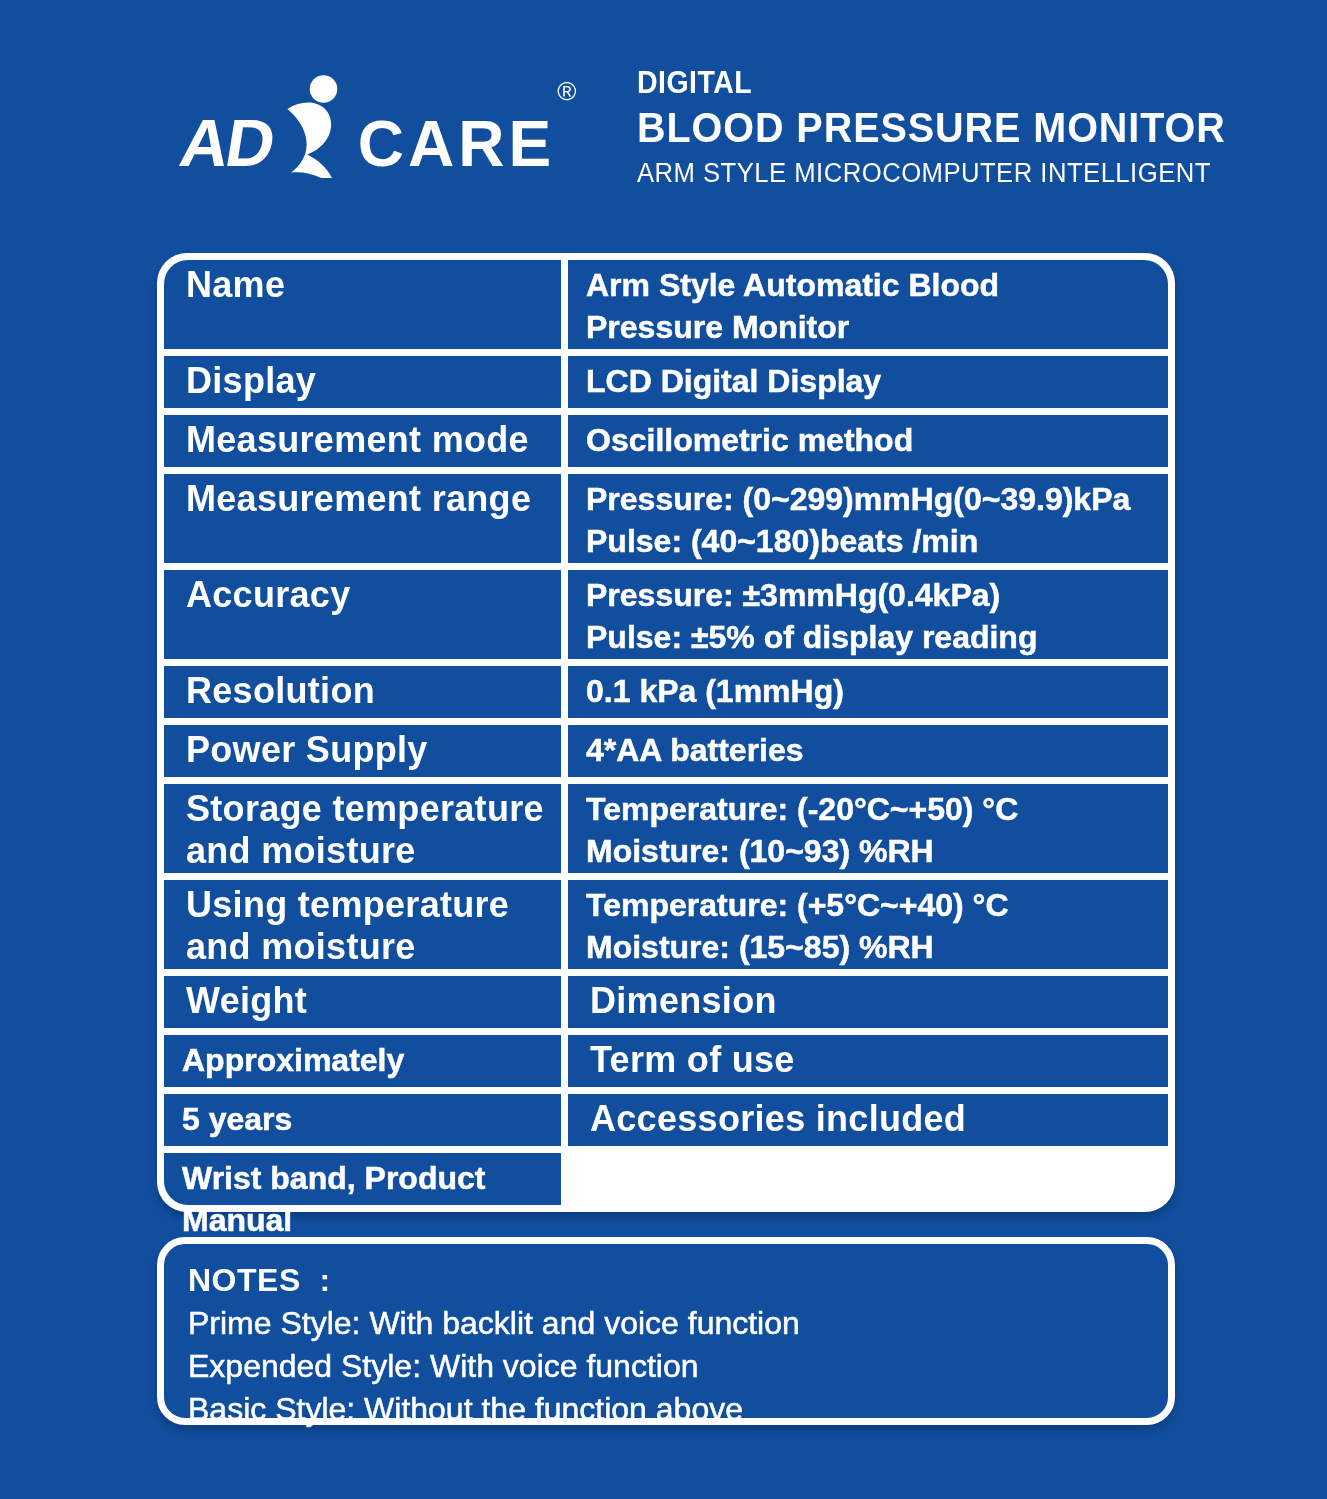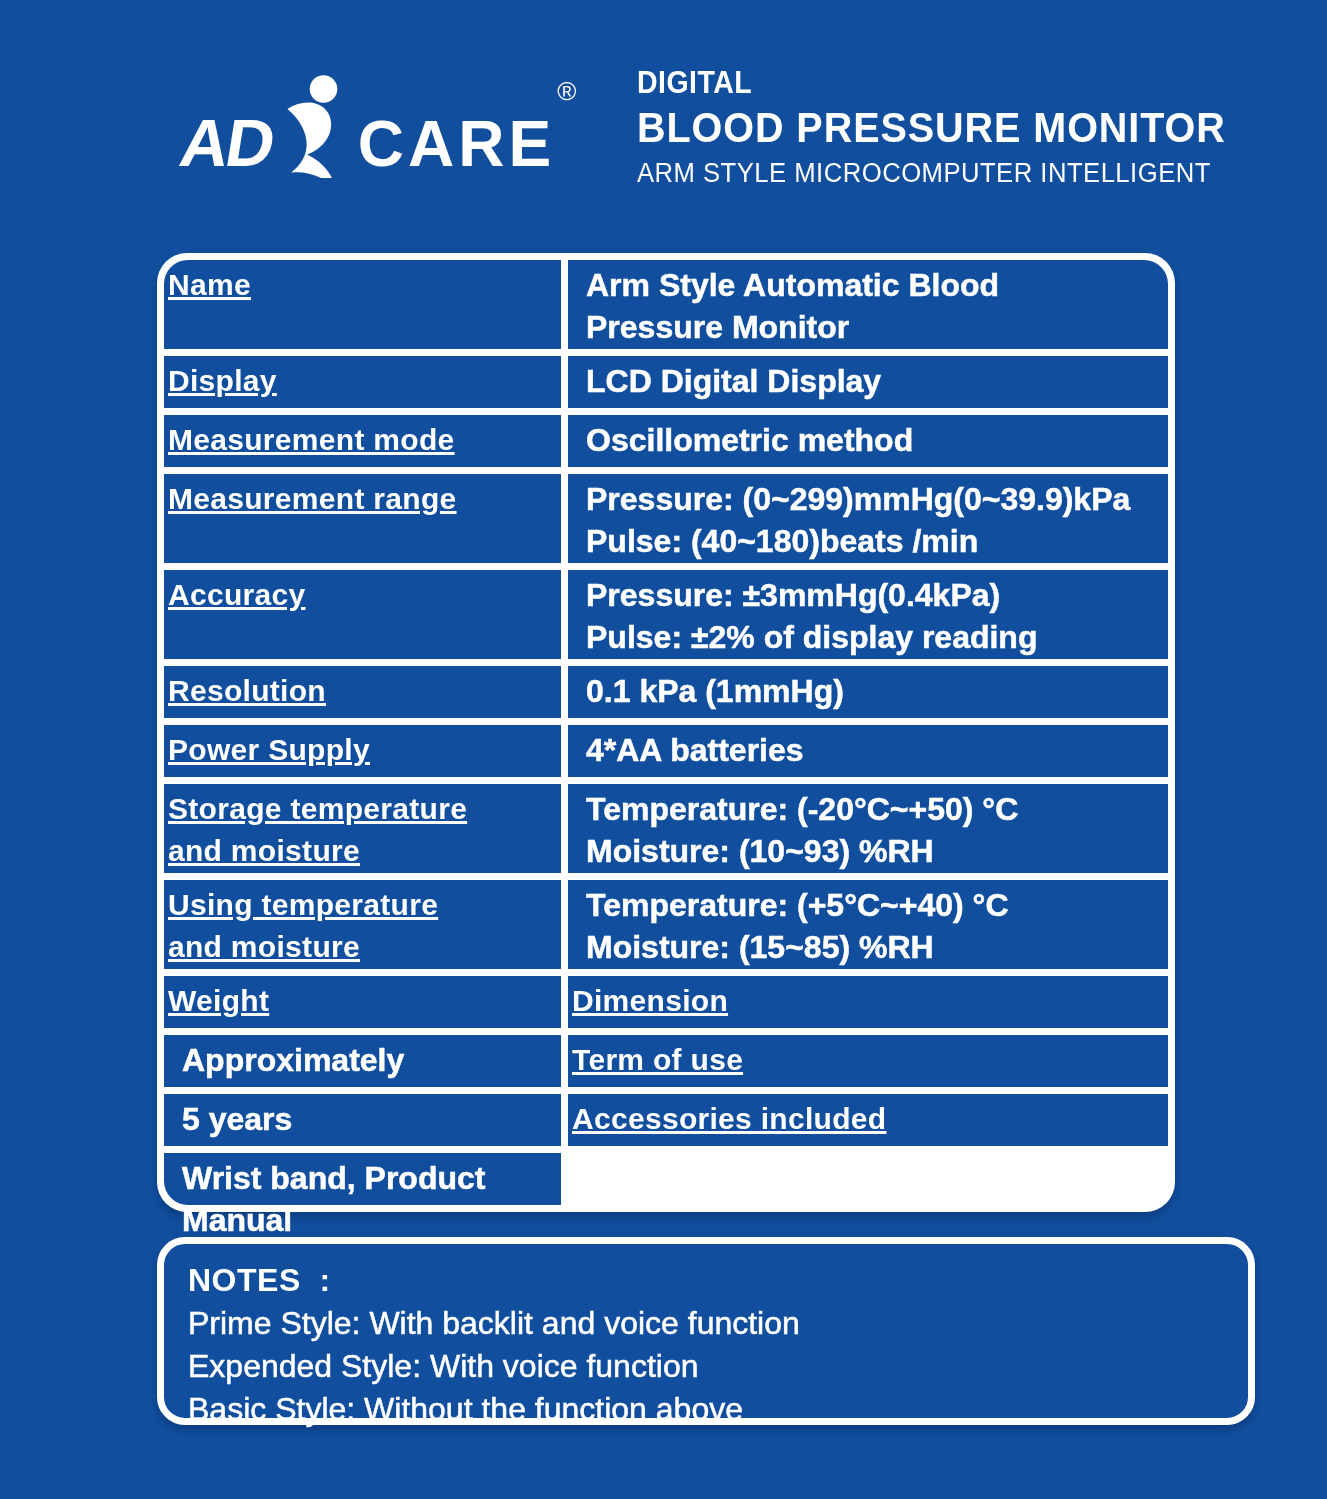--- a/index.html
+++ b/index.html
@@ -59,30 +59,30 @@
     gap:7px;
     box-shadow:0 5px 8px rgba(0,20,60,0.30);
   }
   .cell {
     background:#114F9E;
     display:flex; align-items:flex-start;
     padding-top:4px;
     white-space:pre-line;
     line-height:42px;
   }
-  .cell.label { padding-left:4px; font-size:30px; font-weight:700; letter-spacing:0.3px;text-decoration:underline; }
+  .cell.label { padding-left:22px; font-size:36px; font-weight:700; letter-spacing:0.3px; }
   .cell.value { padding-left:18px; font-size:32px; font-weight:700; -webkit-text-stroke:0.5px #fff; }
   .cell:nth-child(1)  { border-top-left-radius:24px; }
   .cell:nth-child(2)  { border-top-right-radius:24px; }
   .cell:nth-child(25) { border-bottom-left-radius:24px; }
   .cell:nth-child(26) { border-bottom-right-radius:24px;margin-top:48px; }
 
   
   .notes-box {
-    position:absolute; left:157px; top:1237px; width:1098px; height:188px;
+    position:absolute; left:157px; top:1237px; width:1018px; height:188px;
     border:7px solid #FFFFFF; border-radius:28px;
     padding:14px 16px 0 24px;
     box-shadow:0 5px 8px rgba(0,20,60,0.30);
   }
   .notes-title {
     font-size:32px; font-weight:700; line-height:44px;
     white-space:pre-wrap; letter-spacing:0.5px;
   }
   .notes-line {
     font-size:32px; font-weight:400; line-height:43px;
@@ -128,21 +128,21 @@
 
     <div class="cell label">Measurement mode</div>
     <div class="cell value">Oscillometric method</div>
 
     <div class="cell label">Measurement range</div>
     <div class="cell value">Pressure: (0~299)mmHg(0~39.9)kPa
 Pulse: (40~180)beats /min</div>
 
     <div class="cell label">Accuracy</div>
     <div class="cell value">Pressure: ±3mmHg(0.4kPa)
-Pulse: ±2% of display reading</div>
+Pulse: ±5% of display reading</div>
 
     <div class="cell label">Resolution</div>
     <div class="cell value">0.1 kPa (1mmHg)</div>
 
     <div class="cell label">Power Supply</div>
     <div class="cell value">4*AA batteries</div>
 
     <div class="cell label">Storage temperature
 and moisture</div>
     <div class="cell value">Temperature: (-20°C~+50) °C

